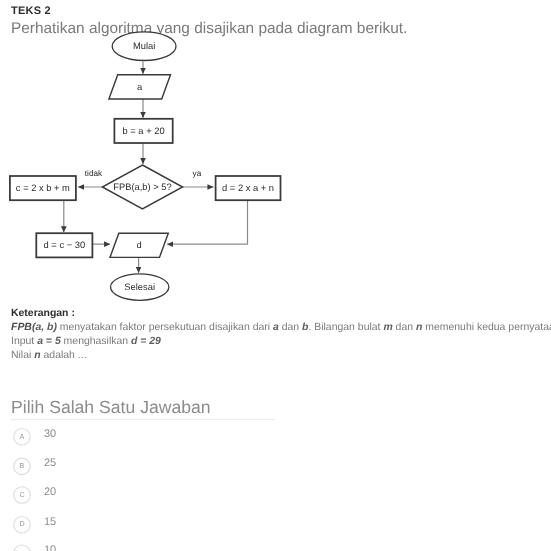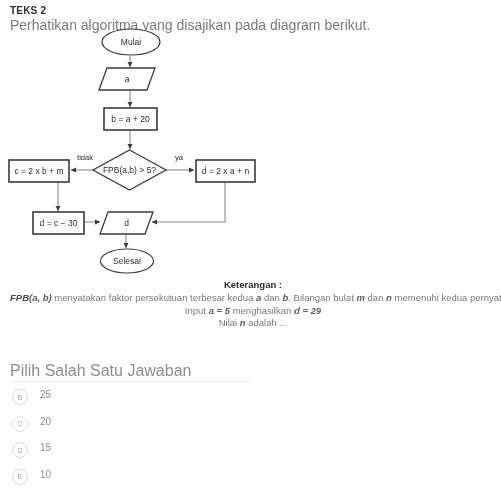--- a/index.html
+++ b/index.html
@@ -8,21 +8,21 @@
     background: #ffffff;
   }
   body {
     width: 501px;
     height: 501px;
     position: relative;
     font-family: "Liberation Sans", sans-serif;
     color: #6b6b6b;
     overflow: hidden;
   }
-  .page { position: absolute; inset: 0; text-align: center; }
+  .page { position: absolute; inset: 0; }
 
   
   .teks-label {
     position: absolute;
     left: 10px; top: 5px;
     font-size: 10px;
     font-weight: bold;
     color: #2d2d2d;
     letter-spacing: .2px;
   }
@@ -207,33 +207,37 @@
       <g>
         <ellipse class="shape-fill ellipse" cx="127" cy="235" rx="26.5" ry="12"></ellipse>
         <text class="fl-text" x="127" y="235.5">Selesai</text>
       </g>
     </svg>
   </div>
 
   <div class="keterangan">
     <div class="ket-title">Keterangan :</div>
 
-    <div class="ket-line"><span class="fn">FPB</span><i>(a, b)</i><span> menyatakan faktor persekutuan terbesar kedua </span><i>a</i><span> dan </span><i>b</i><span>. Bilangan bulat </span><i>m</i><span> dan </span><i>n</i><span> memenuhi kedua pernyataan berikut.</span></div>
+    <div class="ket-line"><span class="fn">FPB</span><i>(a, b)</i><span> menyatakan faktor persekutuan disajikan dari </span><i>a</i><span> dan </span><i>b</i><span>. Bilangan bulat </span><i>m</i><span> dan </span><i>n</i><span> memenuhi kedua pernyataan berikut.</span></div>
 
     <div class="ket-line"><span>Input </span><i>a = 5</i><span> menghasilkan </span><i>d = 29</i></div>
 
 
     <div class="ket-line"><span>Nilai </span><i>n</i><span> adalah ...</span></div>
   </div>
 
   <div class="answer-head">Pilih Salah Satu Jawaban</div>
   <div class="divider"></div>
 
   <div class="options">
     <div class="opt">
+      <div class="bubble">A</div>
+      <div class="otext">30</div>
+    </div>
+    <div class="opt">
       <div class="bubble">B</div>
       <div class="otext">25</div>
     </div>
     <div class="opt">
       <div class="bubble">C</div>
       <div class="otext">20</div>
     </div>
     <div class="opt">
       <div class="bubble">D</div>
       <div class="otext">15</div>

